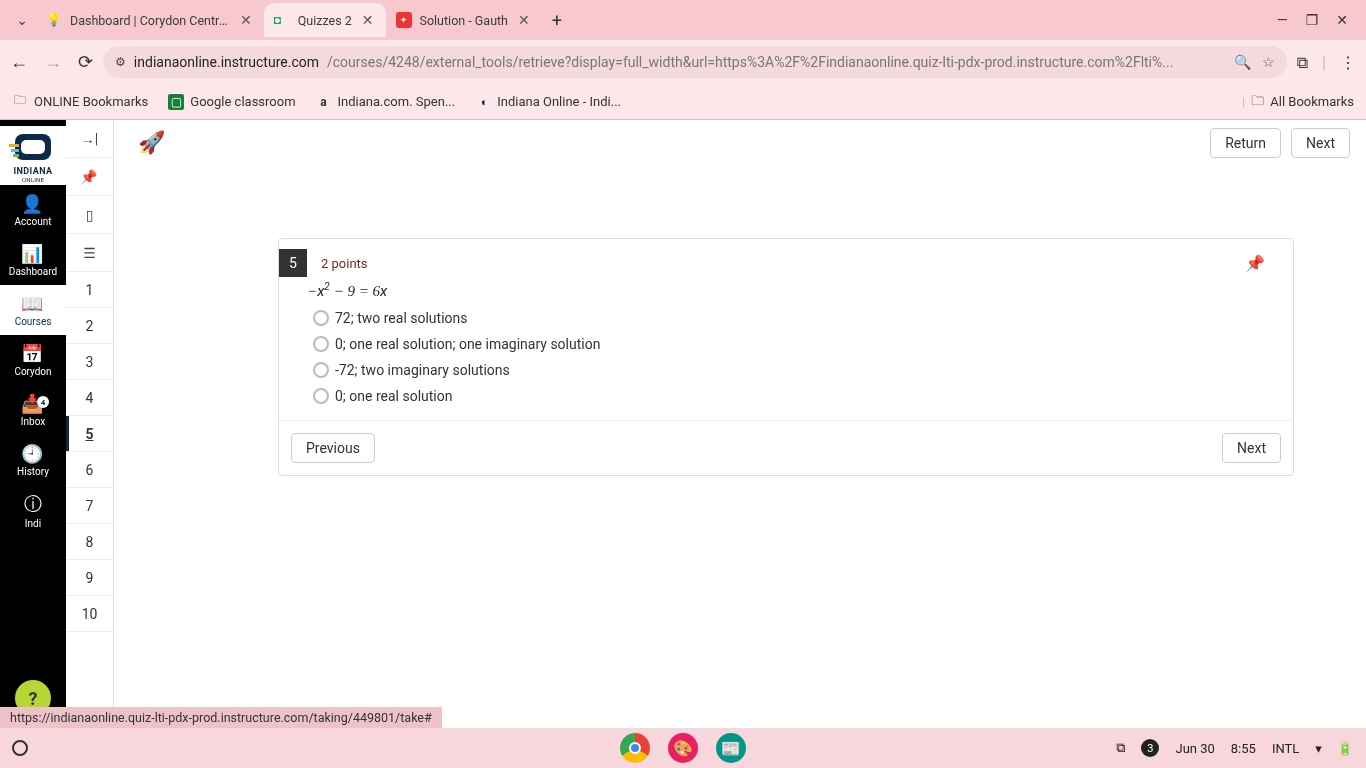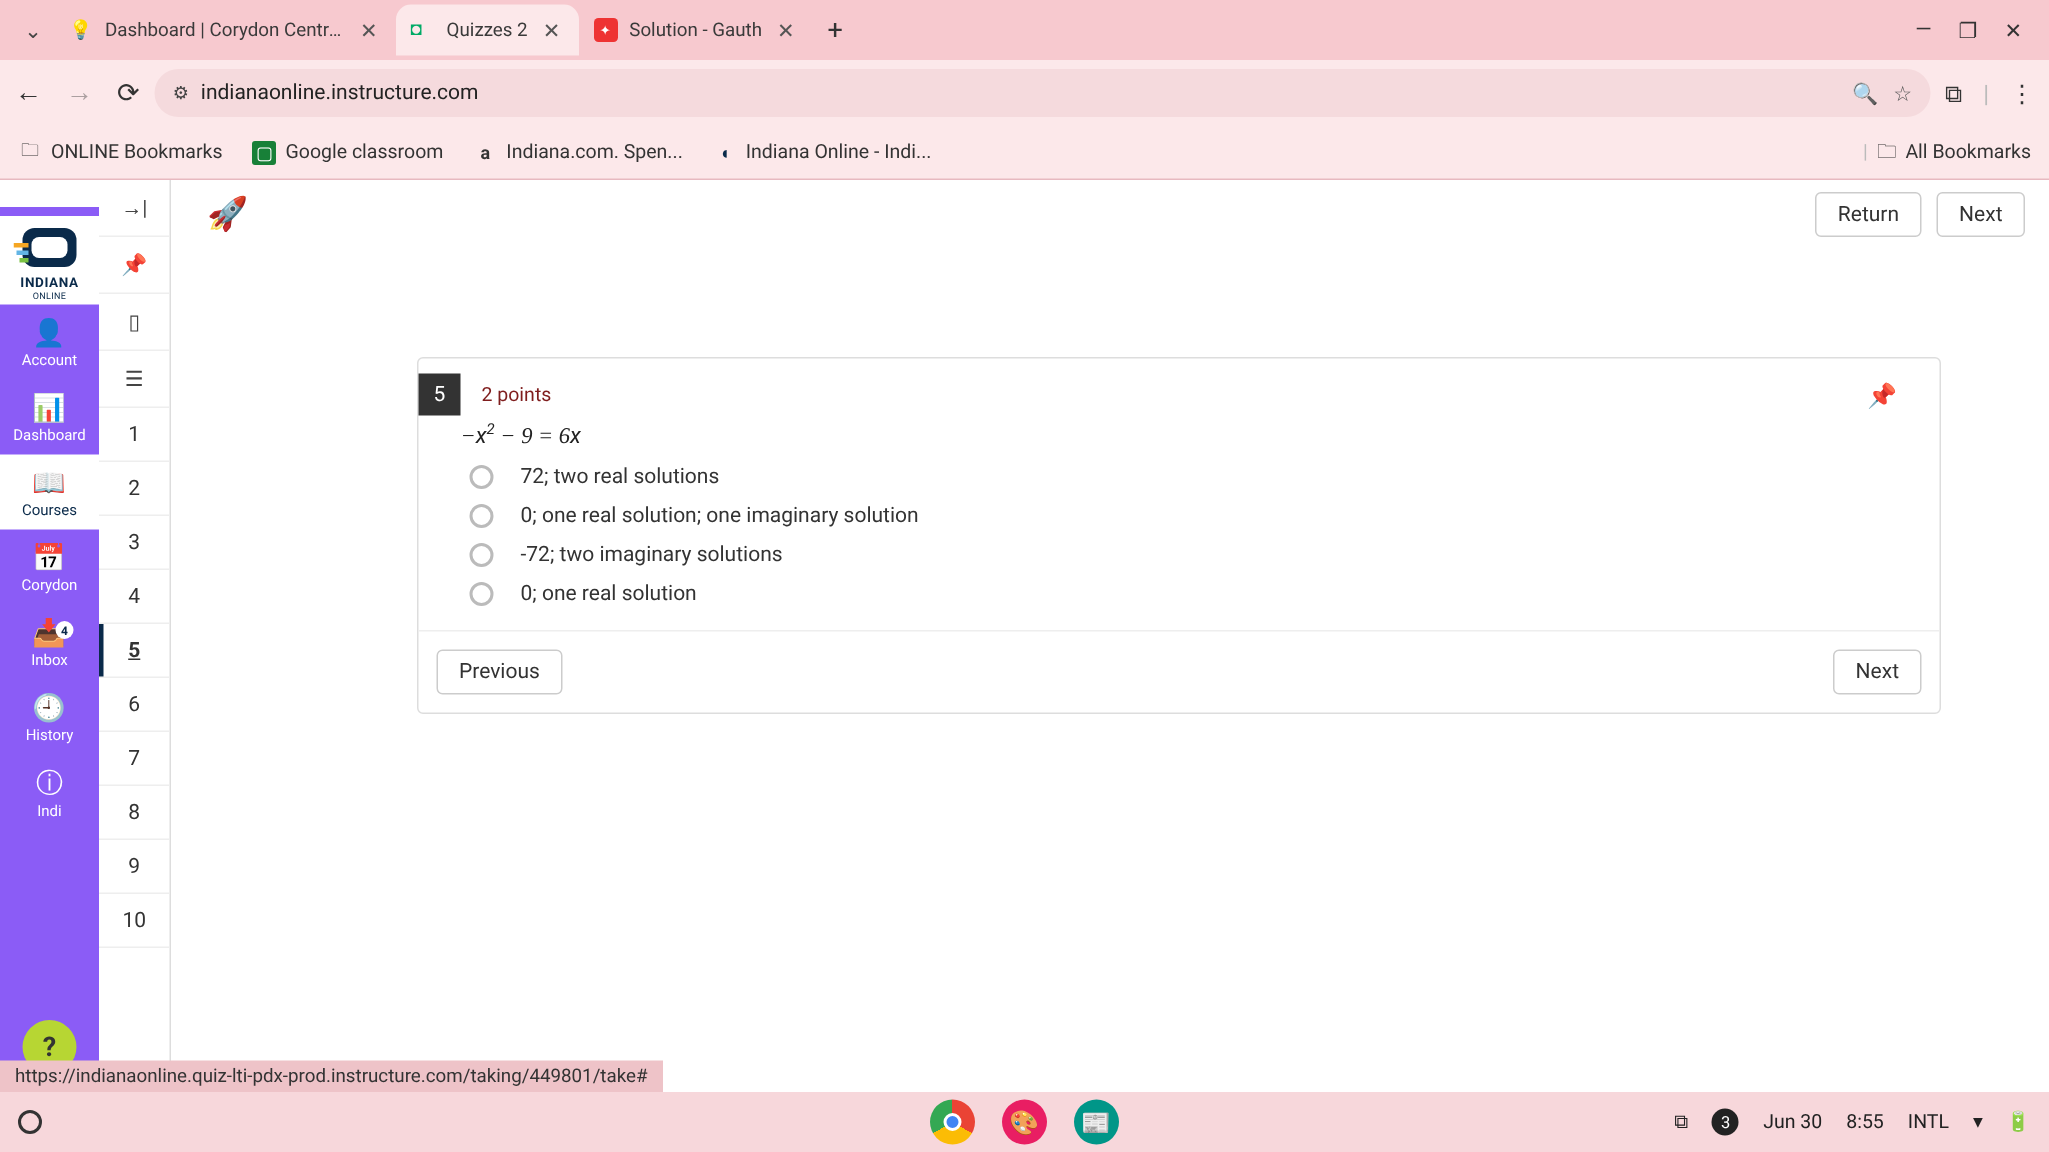--- a/index.html
+++ b/index.html
@@ -26,21 +26,21 @@
 
 .bookmarks-bar { background: #fce8ea; height: 36px; display: flex; align-items: center; padding: 0 12px; gap: 20px; font-size: 13px; color: #333; border-bottom: 1px solid #e7b9c0; }
 .bookmark { display: flex; align-items: center; gap: 6px; }
 .bookmark .bicon { width: 16px; height: 16px; display: flex; align-items: center; justify-content: center; font-size: 12px; }
 .bookmarks-right { margin-left: auto; display: flex; align-items: center; gap: 6px; color: #333; }
 
 
 .app { position: absolute; top: 120px; left: 0; right: 0; bottom: 40px; background: #fff; display: flex; }
 
 
-.global-nav { width: 66px; background: #8b5cf6; color: #fff; display: flex; flex-direction: column; align-items: center; padding-top: 6px; position: relative; margin-top: 18px; }
+.global-nav { width: 66px; background: #000000; color: #fff; display: flex; flex-direction: column; align-items: center; padding-top: 6px; position: relative; }
 .nav-item { width: 66px; height: 50px; display: flex; flex-direction: column; align-items: center; justify-content: center; gap: 2px; font-size: 10px; color: #fff; cursor: pointer; }
 .nav-item.active { background: #fff; color: #0a2a4a; }
 .nav-item .icon { font-size: 18px; }
 .nav-item .badge { position: absolute; background: #fff; color: #0a2a4a; font-size: 8px; width: 12px; height: 12px; border-radius: 6px; display: flex; align-items: center; justify-content: center; transform: translate(10px, -8px); font-weight: bold; }
 .help-fab { position: absolute; bottom: 12px; left: 15px; width: 36px; height: 36px; background: #b7d633; border-radius: 50%; display: flex; align-items: center; justify-content: center; color: #333; font-size: 18px; font-weight: bold; }
 .logo-wrap { background: #fff; width: 66px; display: flex; flex-direction: column; align-items: center; padding: 4px 0 2px 0; }
 .logo-svg { width: 48px; height: 36px; }
 .logo-label { font-size: 9px; font-weight: bold; color: #0a2a4a; letter-spacing: 0.4px; }
 .logo-sublabel { font-size: 6px; color: #0a2a4a; letter-spacing: 0.2px; }
 
@@ -60,21 +60,21 @@
 .question-card { position: absolute; top: 118px; left: 164px; width: 1016px; border: 1px solid #ddd; border-radius: 4px; background: #fff; }
 .q-header { display: flex; align-items: center; }
 .q-badge { width: 28px; height: 28px; background: #333; color: #fff; display: flex; align-items: center; justify-content: center; font-size: 14px; position: relative; left: -14px; }
 .q-points { font-size: 13px; color: #7f1d1d; }
 .q-pin { margin-left: auto; padding-right: 14px; color: #888; font-size: 16px; }
 .q-body { padding: 4px 28px 16px 28px; }
 .q-text { font-size: 14px; color: #333; margin-bottom: 4px; }
 .q-eq { font-family: "Times New Roman", serif; font-style: italic; font-size: 15px; color: #222; margin-bottom: 10px; }
 .q-eq sup { font-size: 10px; }
 .answers { display: flex; flex-direction: column; gap: 10px; padding-left: 6px; }
-.answer { display: flex; align-items: center; gap: 18px; font-size: 14px; color: #333; }
+.answer { display: flex; align-items: center; gap: 6px; font-size: 14px; color: #333; }
 .radio { width: 16px; height: 16px; border: 2px solid #bbb; border-radius: 50%; flex: none; }
 .q-footer { display: flex; justify-content: space-between; padding: 12px; border-top: 1px solid #eee; }
 
 
 .status-link { position: absolute; left: 0; bottom: 40px; background: #eec3c8; color: #333; font-size: 12.5px; padding: 3px 10px; }
 
 
 .taskbar { position: absolute; bottom: 0; left: 0; right: 0; height: 40px; background: #f7d7db; display: flex; align-items: center; padding: 0 12px; }
 .taskbar .start { width: 16px; height: 16px; border: 2px solid #333; border-radius: 50%; }
 .taskbar .apps { position: absolute; left: 50%; transform: translateX(-50%); display: flex; gap: 18px; }
@@ -115,20 +115,21 @@
 
 <div class="toolbar">
   <div class="nav-buttons">
     <span>←</span>
     <span style="opacity:.4;">→</span>
     <span>⟳</span>
   </div>
   <div class="omnibox">
     <span class="site-icon">⚙</span>
     <span>indianaonline.instructure.com</span>
+      <span class="url-tail">/courses/4248/external_tools/retrieve?display=full_width&amp;url=https%3A%2F%2Findianaonline.quiz-lti-pdx-prod.instructure.com%2Flti%...</span>
     <span style="margin-left:auto;display:flex;gap:10px;color:#555;">
       <span>🔍</span>
       <span>☆</span>
     </span>
   </div>
   <div class="toolbar-icons">
     <span>⧉</span>
     <span class="bsep">|</span>
     <span>⋮</span>
   </div>

